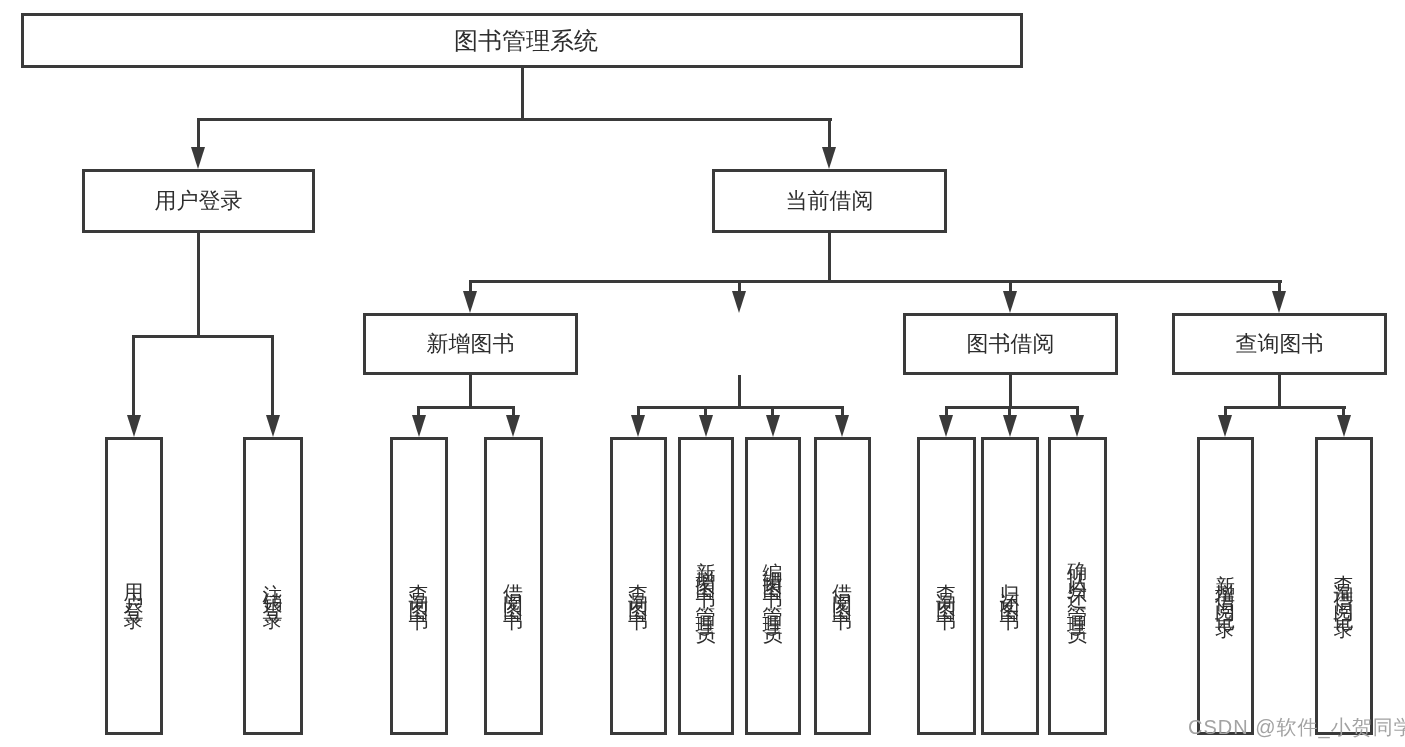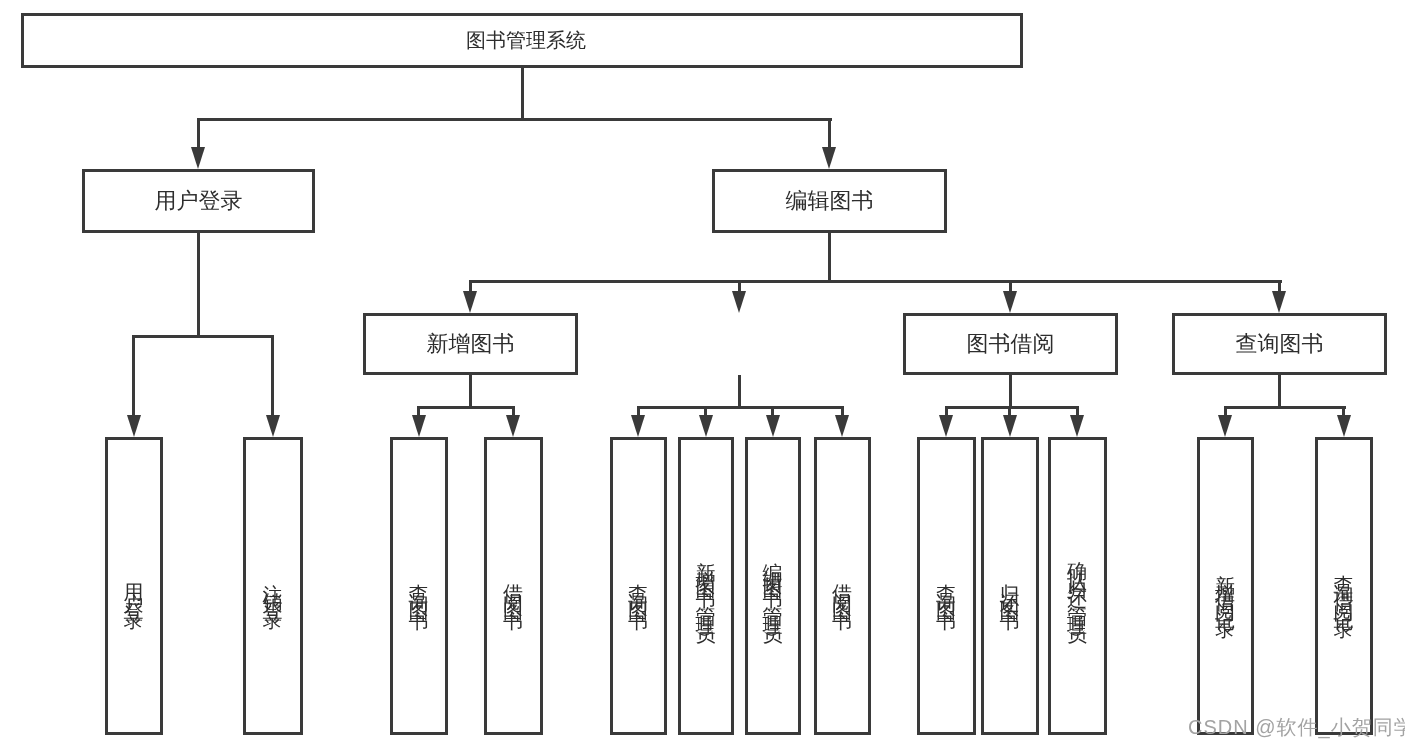--- a/index.html
+++ b/index.html
@@ -5,21 +5,21 @@
   html,body{margin:0;padding:0;background:#ffffff;}
   #stage{
     position:relative;width:1405px;height:747px;background:#ffffff;overflow:hidden;
     font-family:"Liberation Sans","DejaVu Sans",sans-serif;
   }
   .box{
     position:absolute;box-sizing:border-box;background:#ffffff;
     border:3px solid #3a3a3a;display:flex;align-items:center;justify-content:center;
     color:#2d2d2d;z-index:2;
   }
-  .root-box{font-size:20px;padding-left:8px;}
+  .root-box{font-size:24px;padding-left:8px;}
   .l2-box,.l3-box{font-size:22px;}
   .leaf{
     position:absolute;box-sizing:border-box;background:#ffffff;
     border:3px solid #3a3a3a;display:flex;align-items:center;justify-content:center;
     top:437px;height:298px;z-index:2;
   }
   .leaf span{
     writing-mode:vertical-rl;text-orientation:mixed;
     font-size:20px;letter-spacing:9px;color:#2d2d2d;line-height:1;white-space:nowrap;
   }
@@ -38,21 +38,21 @@
 </style>
 </head>
 <body>
 
 <div id="stage">
 
   <div class="box root-box" style="left:21px;top:13px;width:1002px;height:55px;">图书管理系统</div>
 
   <div class="box l2-box" style="left:82px;top:169px;width:233px;height:64px;">用户登录</div>
 
-  <div class="box l2-box" style="left:712px;top:169px;width:235px;height:64px;">编辑图书</div>
+  <div class="box l2-box" style="left:712px;top:169px;width:235px;height:64px;">当前借阅</div>
 
   <div class="box l3-box" style="left:363px;top:313px;width:215px;height:62px;">新增图书</div>
 
 
   <div class="box l3-box" style="left:903px;top:313px;width:215px;height:62px;">图书借阅</div>
 
   <div class="box l3-box" style="left:1172px;top:313px;width:215px;height:62px;">查询图书</div>
 
   <div class="leaf" style="left:105px;width:58px;">
     <span>用户登录</span>

